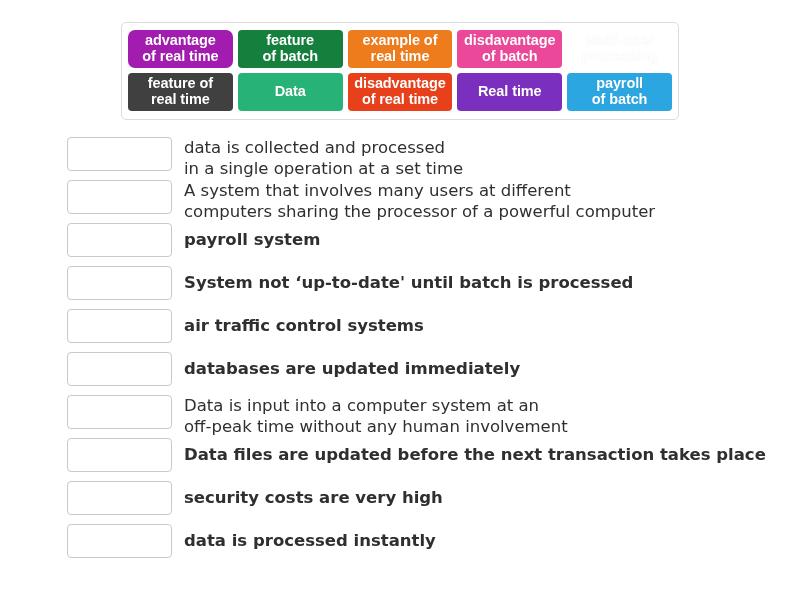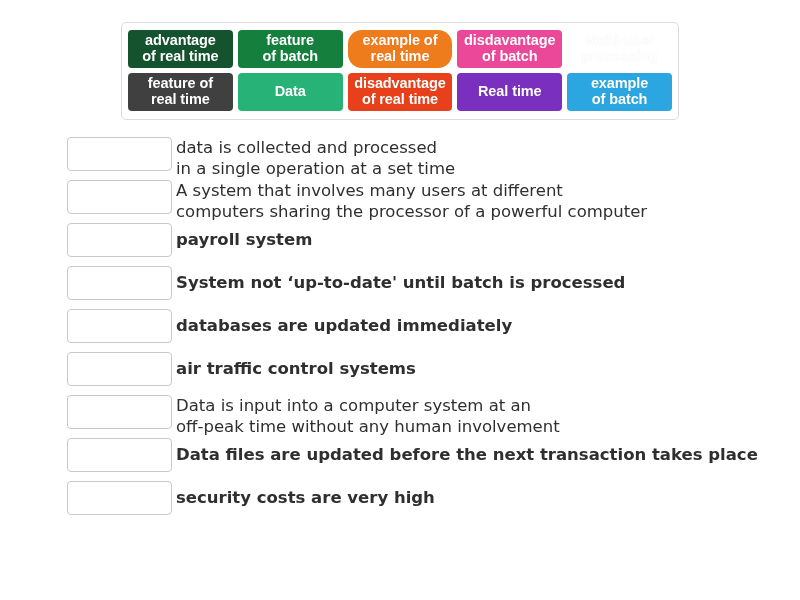--- a/index.html
+++ b/index.html
@@ -73,57 +73,57 @@
     width: 105px;
     height: 34px;
     box-sizing: border-box;
     background: #ffffff;
     border: 1px solid #c9c9c9;
     border-radius: 4px;
     flex: 0 0 auto;
     cursor: pointer;
   }
   .qtext {
-    margin-left: 4px;
+    margin-left: 12px;
     font-size: 16.5px;
     line-height: 20.5px;
     color: #2f2f2f;
     font-family: "DejaVu Sans", sans-serif;
     white-space: pre-line;
     padding-top: 1px;
   }
   .qtext.one-line {
     padding-top: 7px;
     font-weight: bold;
   }
 </style>
 </head>
 <body>
 
 <div id="tile-bank">
     <div class="tile-row">
-      <div class="tile" style="background: #14532d;">advantage
+      <div class="tile" style="background: #a21caf; border-radius: 7px;">advantage
 of real time</div>
       <div class="tile" style="background: #15803d;">feature
 of batch</div>
-      <div class="tile" style="background: rgb(238, 123, 28); border-radius: 14px;">example of
+      <div class="tile" style="background: rgb(238, 123, 28);">example of
 real time</div>
       <div class="tile" style="background: #ec4899;">disdavantage
 of batch</div>
       <div class="tile">Multi-user
 processing</div>
     </div>
     <div class="tile-row">
       <div class="tile" style="background: #404040;">feature of
 real time</div>
       <div class="tile" style="background: rgb(39, 178, 119);">Data</div>
       <div class="tile" style="background: rgb(232, 64, 26);">disadvantage
 of real time</div>
       <div class="tile" style="background: rgb(123, 47, 190);">Real time</div>
-      <div class="tile" style="background: rgb(43, 166, 224);">example
+      <div class="tile" style="background: rgb(43, 166, 224);">payroll
 of batch</div>
     </div>
   </div>
 
 <div id="rows">
     <div class="qrow">
       <div class="drop-box"></div>
       <div class="qtext">data is collected and processed
 in a single operation at a set time</div>
     </div>
@@ -135,32 +135,36 @@
     <div class="qrow">
       <div class="drop-box"></div>
       <div class="qtext one-line">payroll system</div>
     </div>
     <div class="qrow">
       <div class="drop-box"></div>
       <div class="qtext one-line">System not ‘up-to-date' until batch is processed</div>
     </div>
     <div class="qrow">
       <div class="drop-box"></div>
-      <div class="qtext one-line">databases are updated immediately</div>
+      <div class="qtext one-line">air traffic control systems</div>
     </div>
     <div class="qrow">
       <div class="drop-box"></div>
-      <div class="qtext one-line">air traffic control systems</div>
+      <div class="qtext one-line">databases are updated immediately</div>
     </div>
     <div class="qrow">
       <div class="drop-box"></div>
       <div class="qtext">Data is input into a computer system at an
 off-peak time without any human involvement</div>
     </div>
     <div class="qrow">
       <div class="drop-box"></div>
       <div class="qtext one-line">Data files are updated before the next transaction takes place</div>
     </div>
     <div class="qrow">
       <div class="drop-box"></div>
       <div class="qtext one-line">security costs are very high</div>
     </div>
+    <div class="qrow">
+      <div class="drop-box"></div>
+      <div class="qtext one-line">data is processed instantly</div>
+    </div>
   </div>
 
 </body></html>

